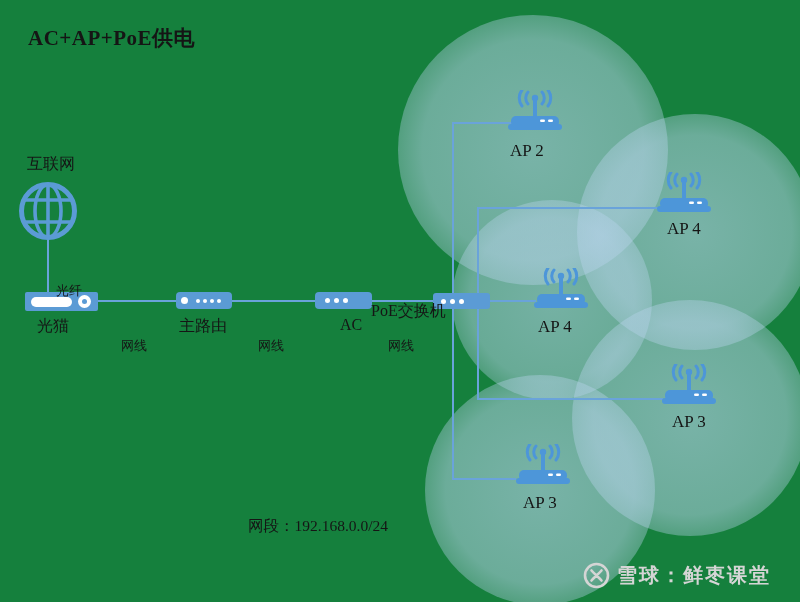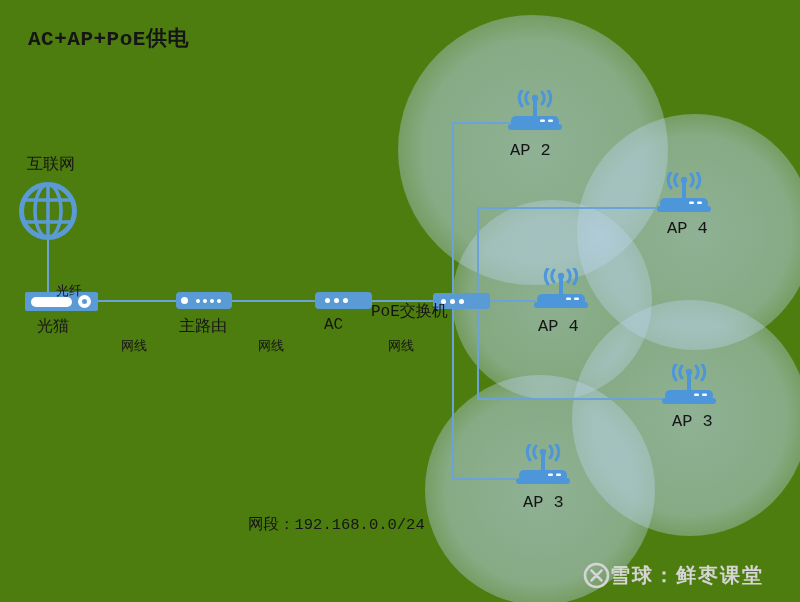--- a/index.html
+++ b/index.html
@@ -1,33 +1,33 @@
 <!DOCTYPE html>
 <html><head>
 <meta charset="utf-8">
 <style>
   html,body{margin:0;padding:0;background:#fff;}
   .canvas{
-    position:relative;width:800px;height:602px;background:#4d7c0f;
-    font-family:Liberation Mono, monospace;overflow:hidden;
+    position:relative;width:800px;height:602px;background:#15803d;
+    font-family:Liberation Serif, serif;overflow:hidden;
   }
   .halo{position:absolute;border-radius:50%;pointer-events:none;z-index:0;}
   .hline,.vline{position:absolute;background:#6AA3DA;z-index:1;}
   .hline{height:1.5px;}
   .vline{width:1.5px;}
   .t{position:absolute;color:#151515;white-space:nowrap;z-index:3;}
   .title{font-size:21px;font-weight:bold;letter-spacing:0.5px;}
   .dev-label{font-size:16px;}
   .small-label{font-size:13px;margin-top:28px;}
   .ap-label{font-size:17px;}
   .info{font-size:15.5px;line-height:23px;margin-top:47px;}
   .device{position:absolute;background:#5B9BD5;z-index:2;}
   .dot{position:absolute;background:#fff;border-radius:50%;}
   .ap{position:absolute;z-index:2;}
-  .watermark{position:absolute;left:583px;top:562px;display:flex;align-items:center;z-index:3;}
+  .watermark{position:absolute;left:583px;top:562px;display:flex;align-items:center;gap:7px;z-index:3;}
   .wm-text{font-size:20px;font-weight:bold;color:#d5d5d5;letter-spacing:2px;white-space:nowrap;}
 </style>
 </head>
 <body>
 
 <div class="canvas">
 
   <div class="halo" style="left:398px;top:15px;width:270px;height:270px;background:radial-gradient(circle,rgba(187,213,239,0.60) 0%,rgba(187,213,239,0.52) 58%,rgba(187,213,239,0.22) 84%,rgba(187,213,239,0) 100%);"></div>
   <div class="halo" style="left:577px;top:114px;width:236px;height:236px;background:radial-gradient(circle,rgba(187,213,239,0.60) 0%,rgba(187,213,239,0.52) 58%,rgba(187,213,239,0.22) 84%,rgba(187,213,239,0) 100%);"></div>
   <div class="halo" style="left:452px;top:200px;width:200px;height:200px;background:radial-gradient(circle,rgba(187,213,239,0.58) 0%,rgba(187,213,239,0.50) 58%,rgba(187,213,239,0.20) 84%,rgba(187,213,239,0) 100%);"></div>
@@ -81,21 +81,21 @@
     <div class="dot" style="left:34px;top:6.5px;width:4px;height:4px;"></div>
     <div class="dot" style="left:41px;top:6.5px;width:4px;height:4px;"></div>
   </div>
   <div class="t dev-label" style="left:179px;top:316px;">主路由</div>
 
   <div class="device" style="left:315px;top:292px;width:57px;height:17px;border-radius:4px;">
     <div class="dot" style="left:10px;top:6px;width:5px;height:5px;"></div>
     <div class="dot" style="left:19px;top:6px;width:5px;height:5px;"></div>
     <div class="dot" style="left:28px;top:6px;width:5px;height:5px;"></div>
   </div>
-  <div class="t dev-label" style="left:324px;top:316px;">AC</div>
+  <div class="t dev-label" style="left:340px;top:316px;">AC</div>
 
   <div class="t dev-label" style="left:371px;top:258px;margin-top:43px;">PoE交换机</div>
   <div class="device" style="left:433px;top:293px;width:57px;height:16px;border-radius:3px;">
     <div class="dot" style="left:8px;top:5.5px;width:5px;height:5px;"></div>
     <div class="dot" style="left:17px;top:5.5px;width:5px;height:5px;"></div>
     <div class="dot" style="left:26px;top:5.5px;width:5px;height:5px;"></div>
   </div>
 
   <svg class="ap" style="left:530px;top:268px;" width="62" height="44" viewBox="0 0 62 44">
     <g stroke="#4D96D9" fill="none" stroke-linecap="round">

